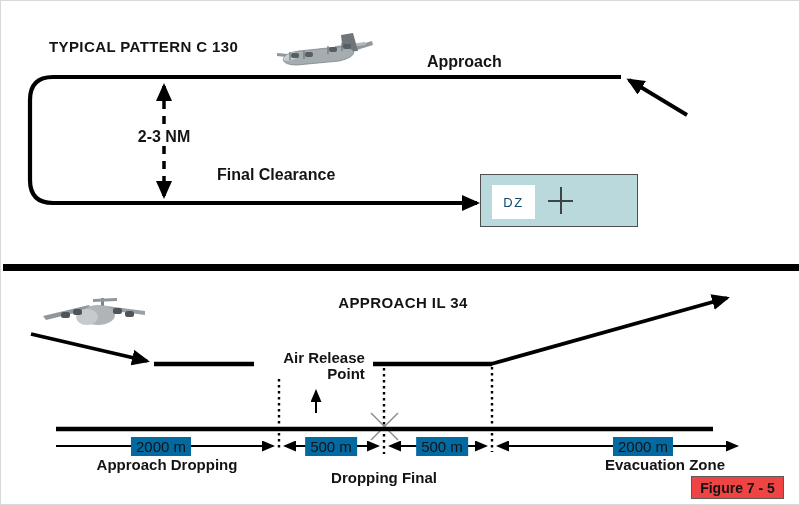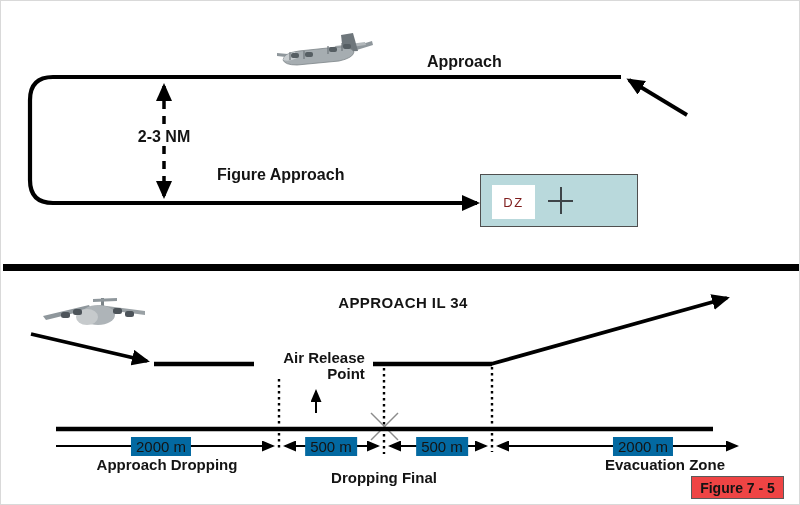--- a/index.html
+++ b/index.html
@@ -14,21 +14,21 @@
   .big{font-size:16px;}
   .dim{font-weight:400;background:#0369a1;padding:1px 5px;}
   .whitebg{background:#ffffff;padding:0 4px;}
   .dz-box{
     position:absolute;left:479px;top:173px;width:158px;height:53px;
     background:#b9d9dc;border:1.5px solid #4f4f4f;box-sizing:border-box;
   }
   .dz-white{
     position:absolute;left:11px;top:10px;width:43px;height:34px;background:#ffffff;
     display:flex;align-items:center;justify-content:center;
-    font-size:13px;font-weight:400;letter-spacing:1.5px;color:#7f1d1d;
+    font-size:13px;font-weight:400;letter-spacing:1.5px;color:#0c4a6e;
   }
   .cross-h{position:absolute;left:67px;top:25px;width:25px;height:2px;background:#3d4448;}
   .cross-v{position:absolute;left:79px;top:12px;width:2px;height:27px;background:#3d4448;}
   .figure-box{
     position:absolute;left:690px;top:475px;width:93px;height:23px;
     border:1.5px solid #5a5a5a;box-sizing:border-box;background:#ef4444;
     display:flex;align-items:center;justify-content:center;
     font-size:14px;font-weight:bold;color:#141414;
   }
   .air-release{line-height:16px;font-size:15px;}
@@ -100,23 +100,24 @@
     <line x1="55" y1="428" x2="712" y2="428" stroke="#000" stroke-width="4.5"></line>
 
     <line x1="315" y1="412" x2="315" y2="390" stroke="#000" stroke-width="2" marker-end="url(#ah-small)"></line>
 
     <line x1="55" y1="445" x2="272" y2="445" stroke="#000" stroke-width="2.2" marker-end="url(#ah-small)"></line>
     <line x1="284" y1="445" x2="377" y2="445" stroke="#000" stroke-width="2.2" marker-start="url(#ah-small)" marker-end="url(#ah-small)"></line>
     <line x1="389" y1="445" x2="485" y2="445" stroke="#000" stroke-width="2.2" marker-start="url(#ah-small)" marker-end="url(#ah-small)"></line>
     <line x1="497" y1="445" x2="736" y2="445" stroke="#000" stroke-width="2.2" marker-start="url(#ah-small)" marker-end="url(#ah-small)"></line>
   </svg>
 
+  <div class="lbl" style="left:48px;top:37px;letter-spacing:0.4px;">TYPICAL PATTERN C 130</div>
   <div class="lbl big" style="left:426px;top:52px;">Approach</div>
   <div class="lbl big ctr whitebg" style="left:163px;top:127px;">2-3 NM</div>
-  <div class="lbl big" style="left:216px;top:165px;">Figure Approach</div>
+  <div class="lbl big" style="left:216px;top:165px;">Final Clearance</div>
 
   <div class="dz-box">
     <div class="dz-white">DZ</div>
     <div class="cross-h"></div>
     <div class="cross-v"></div>
   </div>
 
   <div class="lbl ctr" style="left:402px;top:293px;letter-spacing:0.4px;">APPROACH IL 34</div>
 
   <div class="lbl ctr air-release" style="left:311px;top:349px;margin-left:12px;">

